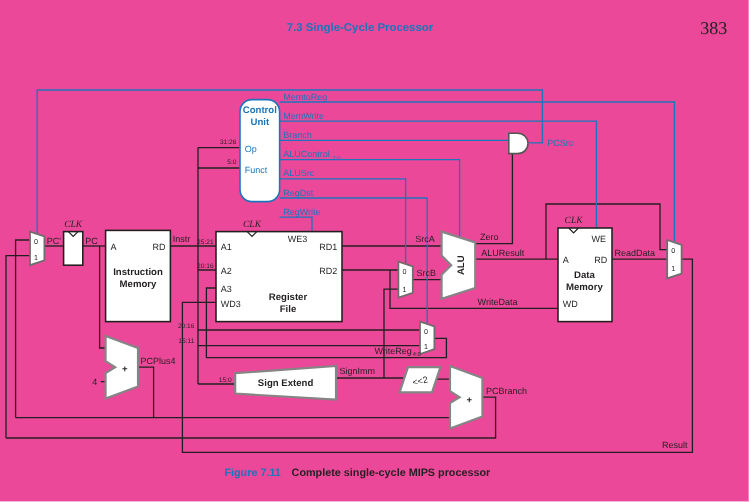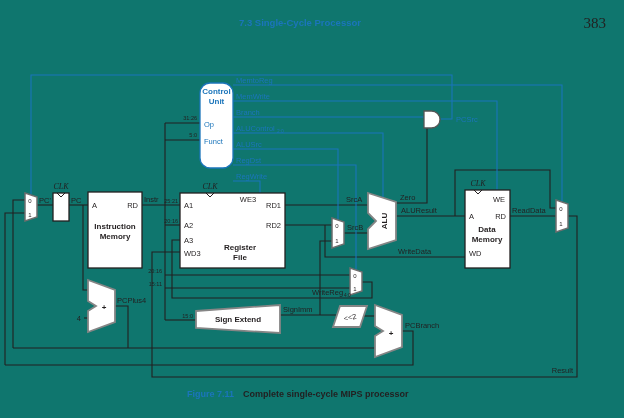--- a/index.html
+++ b/index.html
@@ -1,16 +1,16 @@
 <!DOCTYPE html>
 <html style="--blue: #1b75bb; --ink: #231f20;"><head>
 <meta charset="utf-8">
 <style>
   html,body{margin:0;padding:0;background:#fff;}
-  #page{position:relative;width:624px;height:418px;background:#0f766e;overflow:hidden;}
+  #page{position:relative;width:624px;height:418px;background:#ec4899;overflow:hidden;}
   svg{display:block;}
   .t{font-family:"Liberation Sans",sans-serif;font-size:7.5px;fill:var(--ink);}
   .tb{fill:var(--blue);}
   .bits{font-size:5.5px;}
   .sub{font-size:4.8px;}
   .digit{font-size:6px;}
   .clk{font-family:"Liberation Serif",serif;font-style:italic;font-size:8px;fill:var(--ink);}
   .name{font-size:8px;font-weight:bold;}
   .hdr{font-family:"Liberation Sans",sans-serif;font-size:9.5px;font-weight:bold;fill:var(--blue);}
   .pageno{font-family:"Liberation Serif",serif;font-size:15px;fill:#222;}

